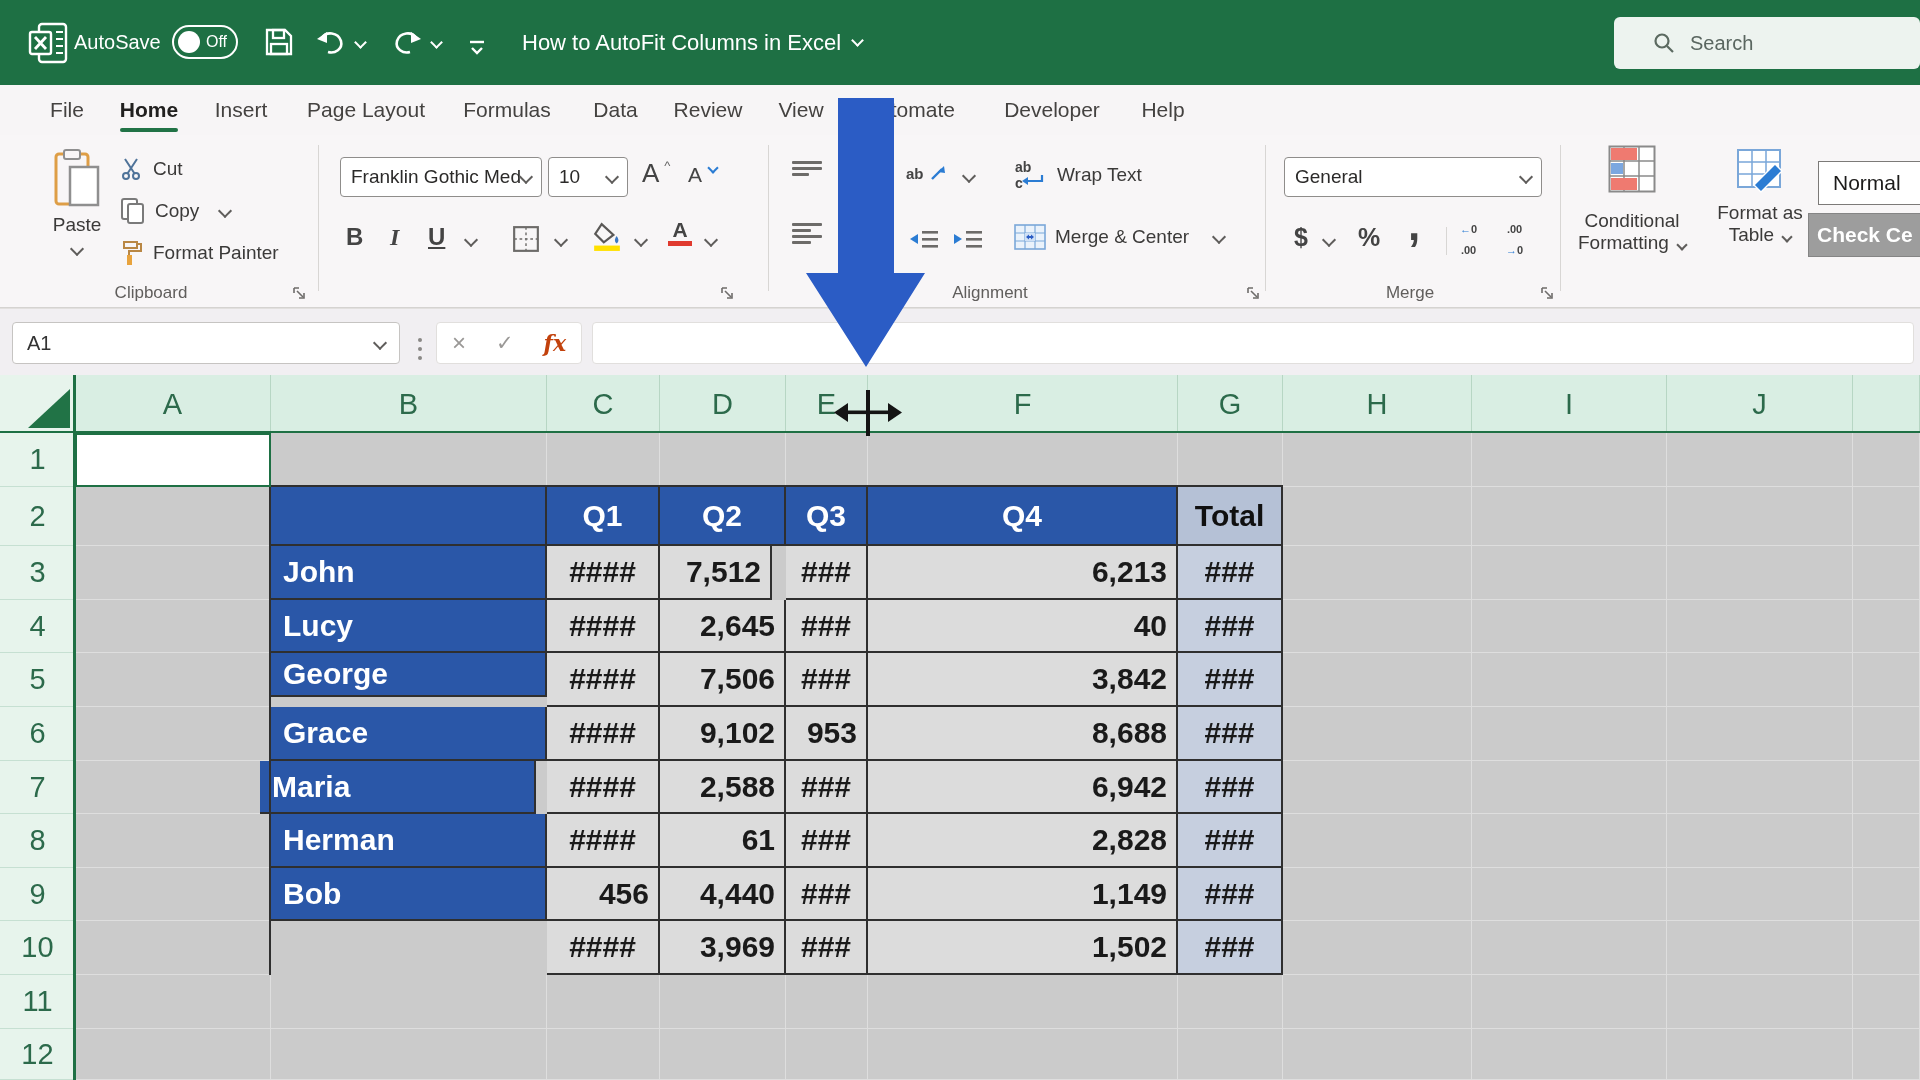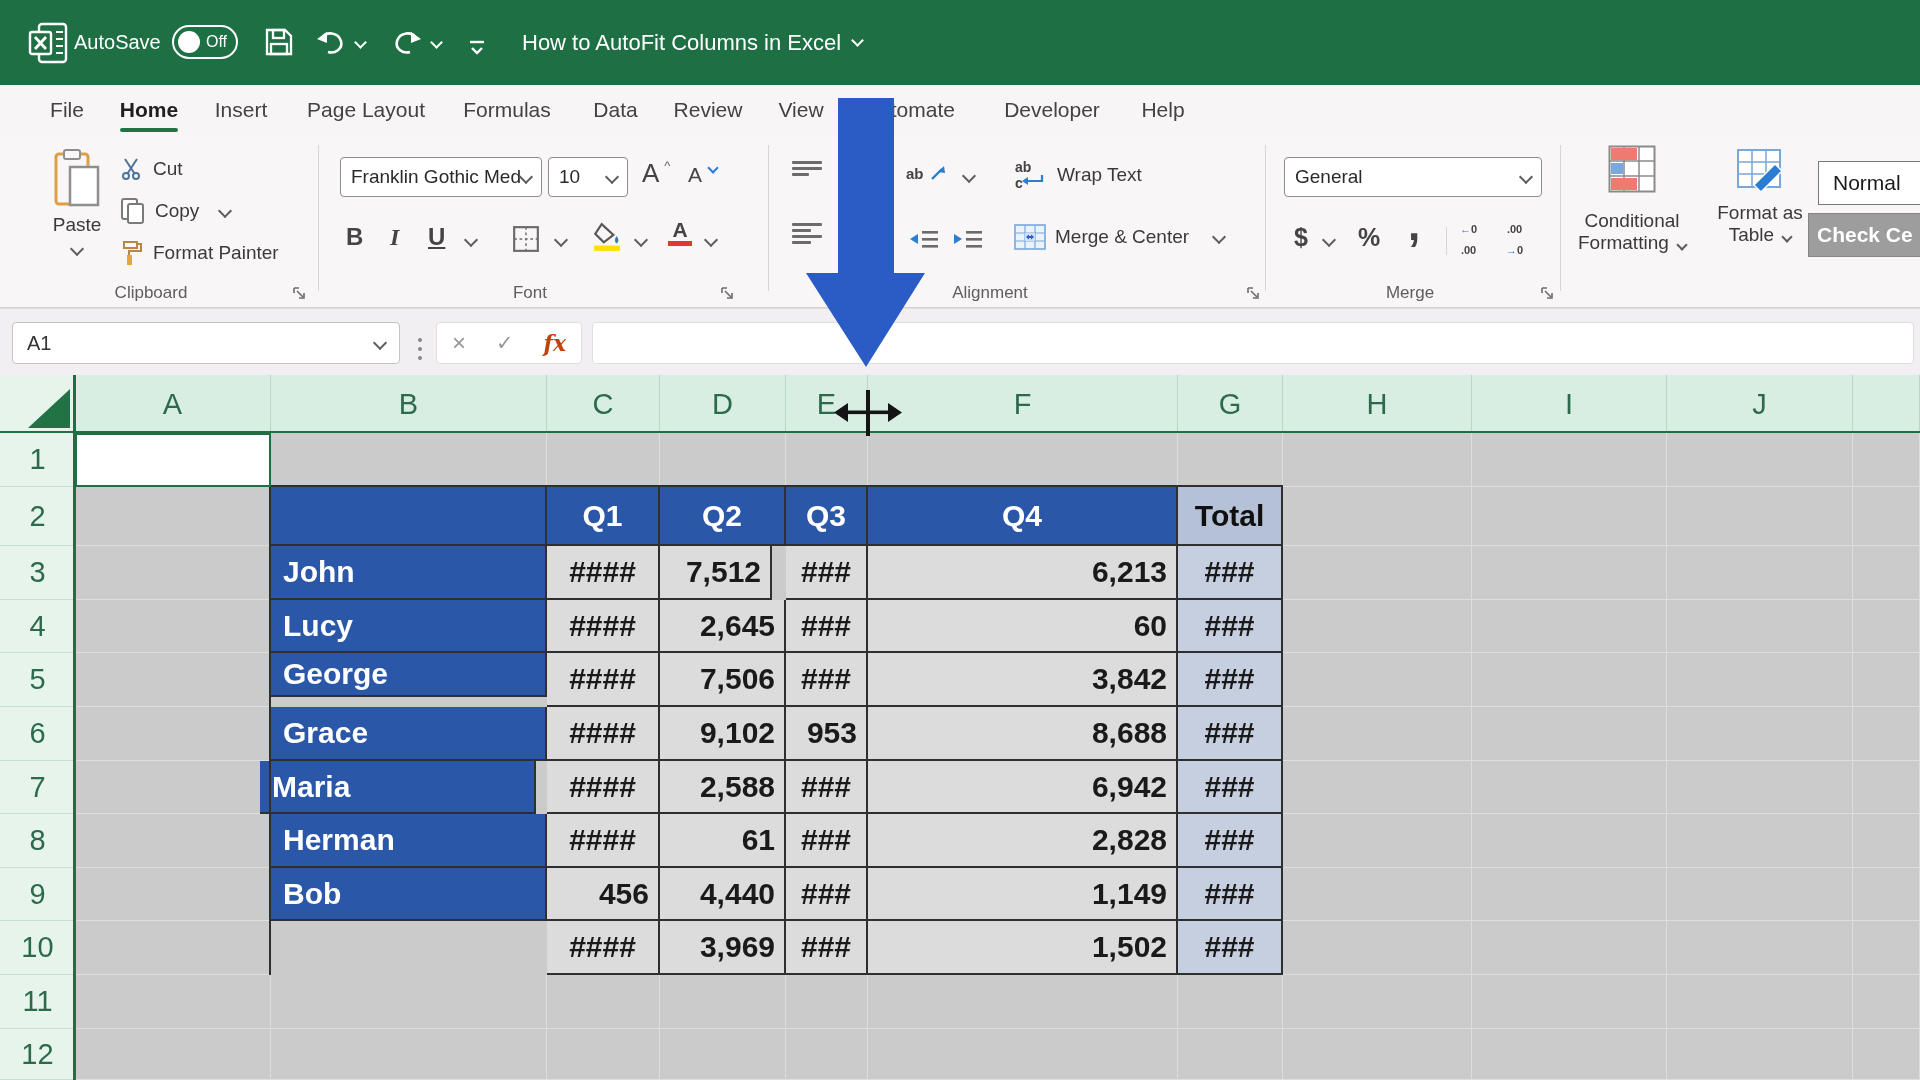--- a/index.html
+++ b/index.html
@@ -106,20 +106,27 @@
     <div class="tb-icon" style="left:460px;top:32px;">
       <svg width="22" height="18" viewBox="0 0 22 18">
         <path d="M4 3h14" stroke="#fff" stroke-width="2.4"></path>
         <path d="M6 9l5 5 5-5" fill="none" stroke="#fff" stroke-width="2.4"></path>
       </svg>
     </div>
     <div id="doc-title">
       <span>How to AutoFit Columns in Excel</span>
       <span class="chev white" style="margin-top:-4px;"></span>
     </div>
+    <div id="searchbox">
+      <svg width="24" height="24" viewBox="0 0 24 24">
+        <circle cx="10" cy="10" r="6.5" fill="none" stroke="#5c6a61" stroke-width="2.2"></circle>
+        <path d="M15 15l6 6" stroke="#5c6a61" stroke-width="2.2"></path>
+      </svg>
+      <span>Search</span>
+    </div>
   </div>
 
   <div id="tabrow">
       <div class="tab" style="left: 44px; width: 46px;">File</div>
       <div class="tab selected" style="left: 112px; width: 74px;">Home</div>
       <div class="tab" style="left: 209px; width: 64px;">Insert</div>
       <div class="tab" style="left: 298px; width: 136px;">Page Layout</div>
       <div class="tab" style="left: 456px; width: 102px;">Formulas</div>
       <div class="tab" style="left: 588px; width: 55px;">Data</div>
       <div class="tab" style="left: 668px; width: 80px;">Review</div>
@@ -213,21 +220,20 @@
         <path d="M23 13q3.5 4.5 0 7q-3.5-2.5 0-7" fill="#3b78c3"></path>
         <rect x="2" y="22" width="24" height="5" fill="#ffe000"></rect>
       </svg>
     </div>
     <span class="chev abs" style="left:636px;top:100px;"></span>
     <div class="rbtn" style="left:668px;top:84px;flex-direction:column;gap:0;">
       <span style="font:700 21px 'Liberation Sans',sans-serif;color:#444;line-height:22px;">A</span>
       <span style="width:24px;height:5px;background:#e03a2f;display:block;"></span>
     </div>
     <span class="chev abs" style="left:706px;top:100px;"></span>
-    <div class="grp-label" style="left:340px;width:380px;">Font</div>
     <div class="launcher" style="left:720px;top:148px;">
       <svg width="14" height="14" viewBox="0 0 14 14">
           <path d="M2 2h5M2 2v5" stroke="#6e6c6a" stroke-width="1.6" fill="none"></path>
           <path d="M5 5l6 6" stroke="#6e6c6a" stroke-width="1.6"></path>
           <path d="M12 7v5H7" stroke="#6e6c6a" stroke-width="1.6" fill="none"></path>
         </svg>
     </div>
     <div class="vsep" style="left:768px;"></div>
 
     <div class="lines abs" style="left:792px;top:26px;">
@@ -437,21 +443,21 @@
       <div class="cell t t-total" style="left: 1178px; top: 171px; width: 105px; height: 54px; justify-content: center;">###</div>
       <div class="cell" style="left: 1283px; top: 171px; width: 189px; height: 54px;"></div>
       <div class="cell" style="left: 1472px; top: 171px; width: 195px; height: 54px;"></div>
       <div class="cell" style="left: 1667px; top: 171px; width: 186px; height: 54px;"></div>
       <div class="cell" style="left: 1853px; top: 171px; width: 67px; height: 54px;"></div>
       <div class="cell" style="left: 75px; top: 225px; width: 196px; height: 53px;"></div>
       <div class="cell t t-blue" style="left: 271px; top: 225px; width: 276px; height: 53px; padding-left: 12px;">Lucy</div>
       <div class="cell t t-grey" style="left: 547px; top: 225px; width: 113px; height: 53px; justify-content: center;">####</div>
       <div class="cell t t-grey" style="left: 660px; top: 225px; width: 126px; height: 53px; justify-content: flex-end; padding-right: 9px;">2,645</div>
       <div class="cell t t-grey" style="left: 786px; top: 225px; width: 82px; height: 53px; justify-content: center;">###</div>
-      <div class="cell t t-grey" style="left: 868px; top: 225px; width: 310px; height: 53px; justify-content: flex-end; padding-right: 9px;">60</div>
+      <div class="cell t t-grey" style="left: 868px; top: 225px; width: 310px; height: 53px; justify-content: flex-end; padding-right: 9px;">40</div>
       <div class="cell t t-total" style="left: 1178px; top: 225px; width: 105px; height: 53px; justify-content: center;">###</div>
       <div class="cell" style="left: 1283px; top: 225px; width: 189px; height: 53px;"></div>
       <div class="cell" style="left: 1472px; top: 225px; width: 195px; height: 53px;"></div>
       <div class="cell" style="left: 1667px; top: 225px; width: 186px; height: 53px;"></div>
       <div class="cell" style="left: 1853px; top: 225px; width: 67px; height: 53px;"></div>
       <div class="cell" style="left: 75px; top: 278px; width: 196px; height: 54px;"></div>
       <div class="cell t t-blue" style="left: 271px; top: 278px; width: 276px; height: 44px; padding-left: 12px;">George</div>
       <div class="cell t t-grey" style="left: 547px; top: 278px; width: 113px; height: 54px; justify-content: center;">####</div>
       <div class="cell t t-grey" style="left: 660px; top: 278px; width: 126px; height: 54px; justify-content: flex-end; padding-right: 9px;">7,506</div>
       <div class="cell t t-grey" style="left: 786px; top: 278px; width: 82px; height: 54px; justify-content: center;">###</div>

